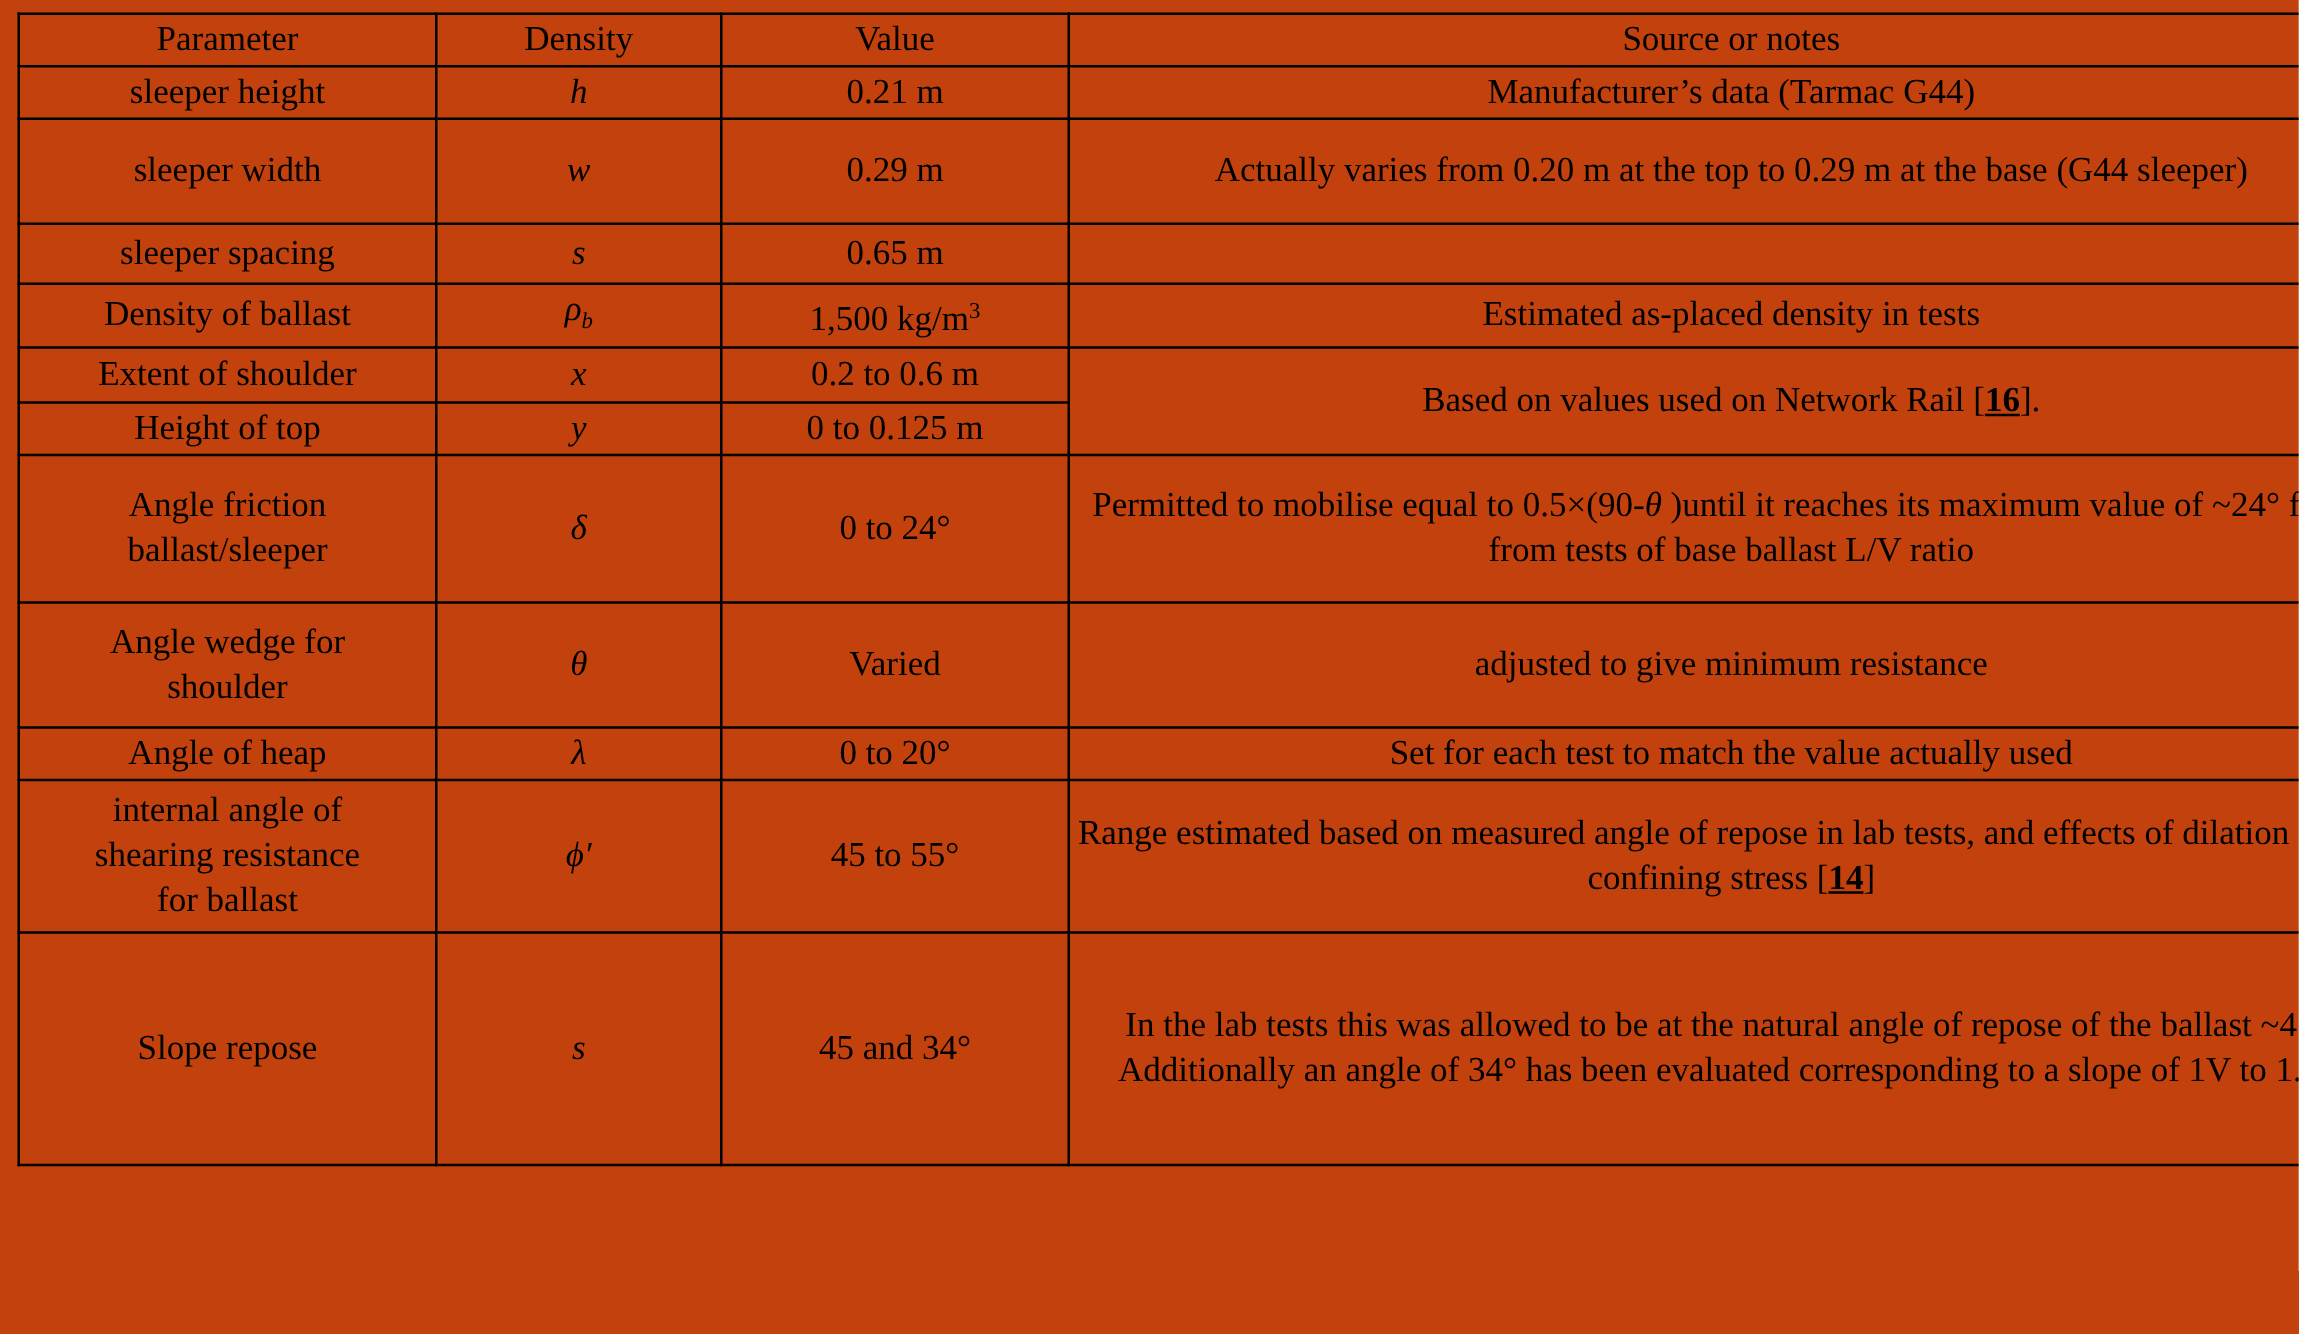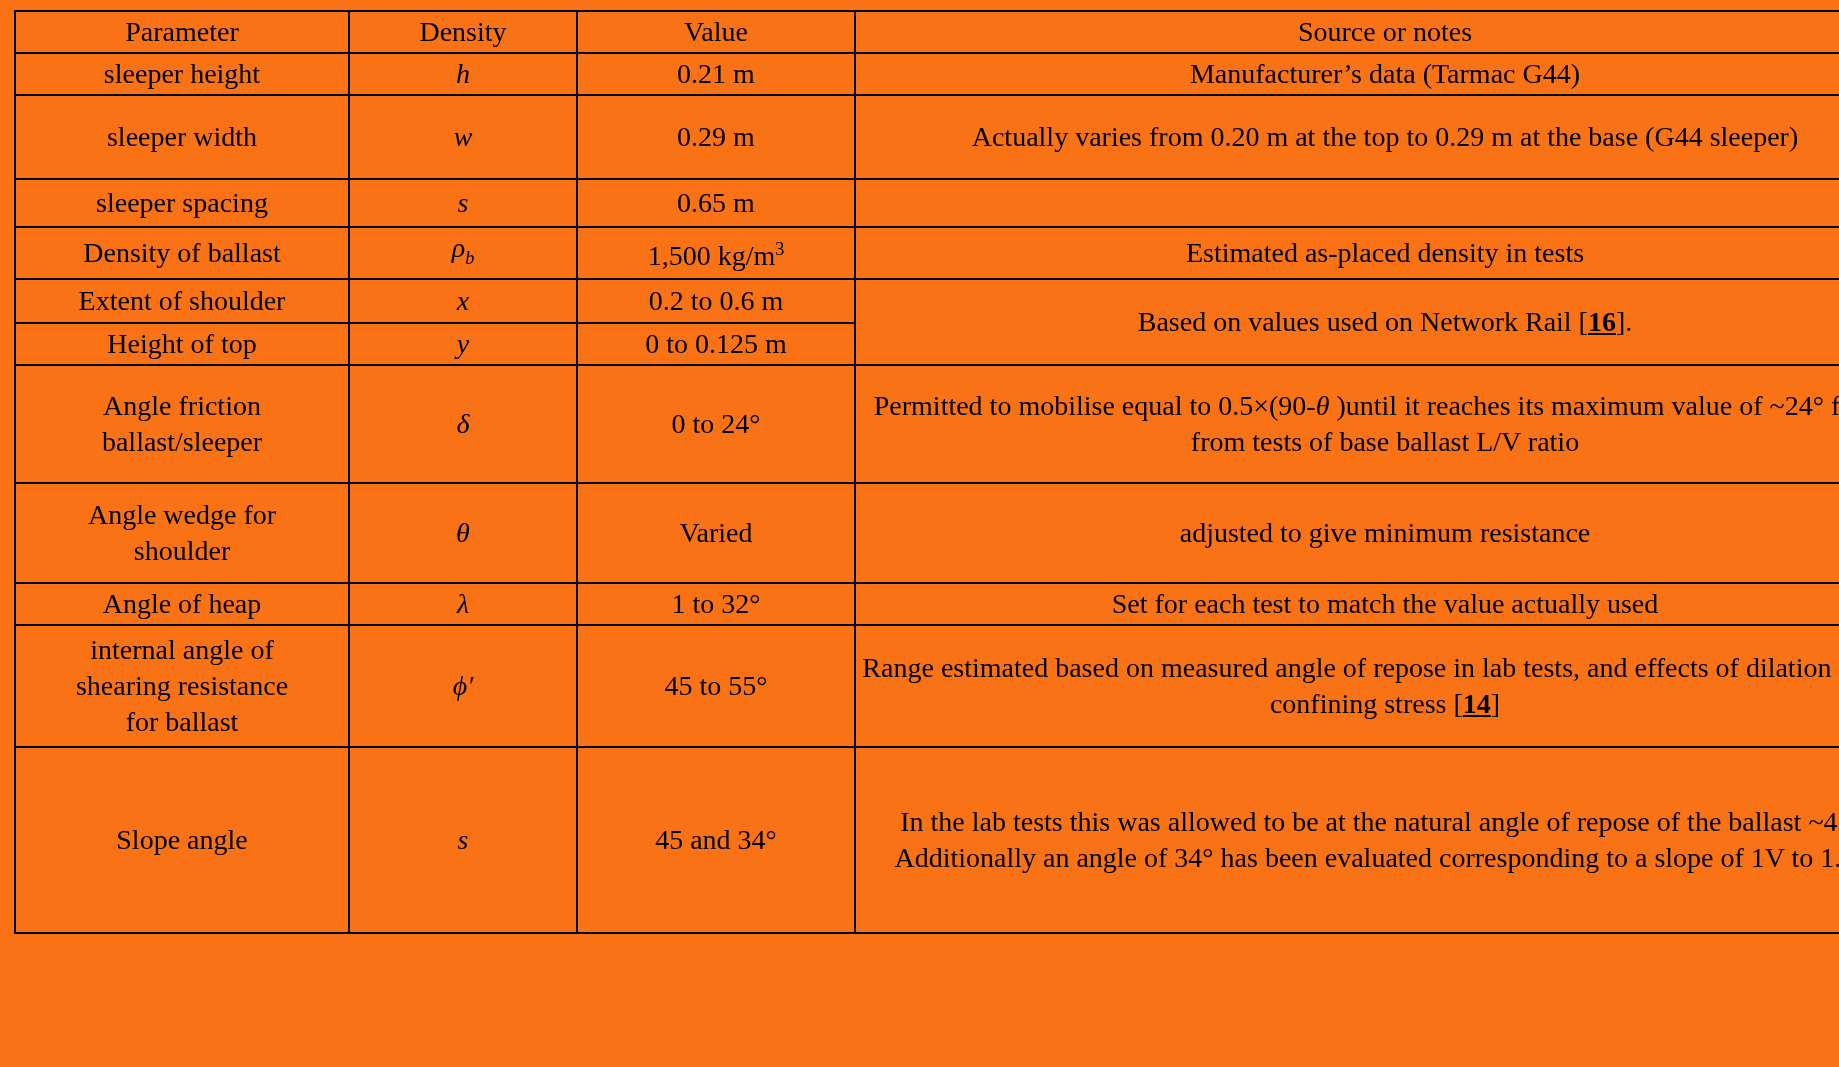--- a/index.html
+++ b/index.html
@@ -10,21 +10,21 @@
     overflow: hidden;
     background: #ffffff;
     color: #000000;
     font-family: "Liberation Serif", "DejaVu Serif", serif;
   }
   .page {
     position: relative;
     width: 1839px;
     height: 1067px;
     overflow: hidden;
-    background: #f97316;
+    background: #c2410c;
   }
   table.params {
     border-collapse: collapse;
     table-layout: fixed;
     width: 1900px;           
     margin: 10px 0 0 14px;
   }
   col.c1 { width: 334px; }
   col.c2 { width: 228px; }
   col.c3 { width: 278px; }
@@ -124,32 +124,32 @@
         <tr>
     <td class="param-cell">Angle wedge for
 shoulder</td>
     <td class="symbol-cell"><span class="sym">θ</span></td>
     <td class="value-cell"><span>Varied</span></td>
     <td class="notes-cell">adjusted to give minimum resistance</td>
   </tr>
         <tr>
     <td class="param-cell">Angle of heap</td>
     <td class="symbol-cell"><span class="sym">λ</span></td>
-    <td class="value-cell"><span>1 to 32°</span></td>
+    <td class="value-cell"><span>0 to 20°</span></td>
     <td class="notes-cell">Set for each test to match the value actually used</td>
   </tr>
         <tr>
     <td class="param-cell">internal angle of
 shearing resistance
 for ballast</td>
     <td class="symbol-cell"><span class="sym">ϕ′</span></td>
     <td class="value-cell"><span>45 to 55°</span></td>
     <td class="notes-cell">Range estimated based on measured angle of repose in lab tests, and effects of dilation at low confining stress [<b>14</b>]</td>
   </tr>
         <tr>
-    <td class="param-cell">Slope angle</td>
+    <td class="param-cell">Slope repose</td>
     <td class="symbol-cell"><span class="sym">s</span></td>
     <td class="value-cell"><span>45 and 34°</span></td>
     <td class="notes-cell">In the lab tests this was allowed to be at the natural angle of repose of the ballast ~45°. Additionally an angle of 34° has been evaluated corresponding to a slope of 1V to 1.5H</td>
   </tr>
       </tbody>
   </table>
 </div>
 
 </body></html>

